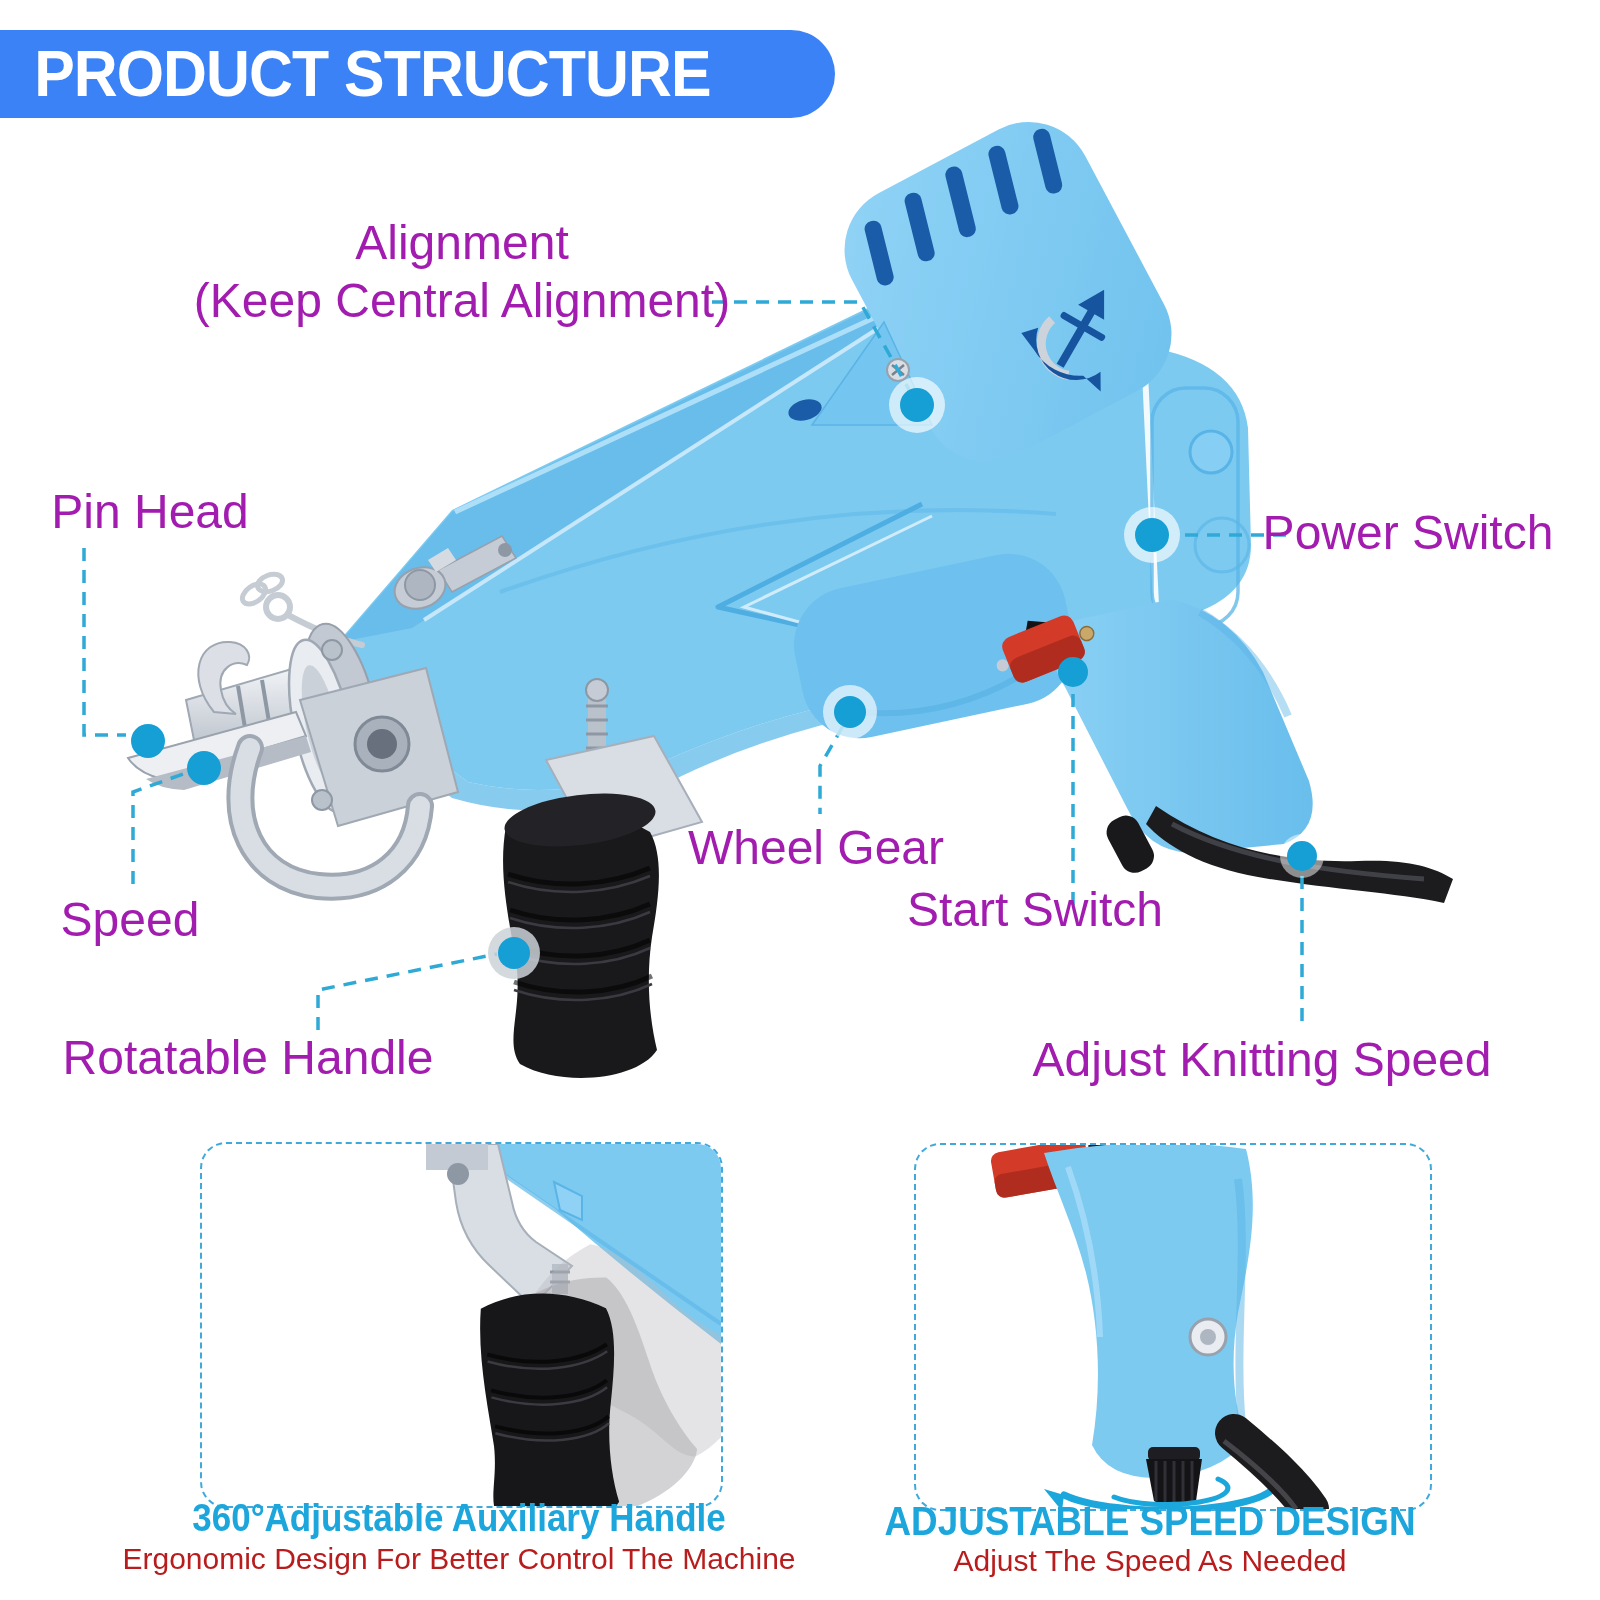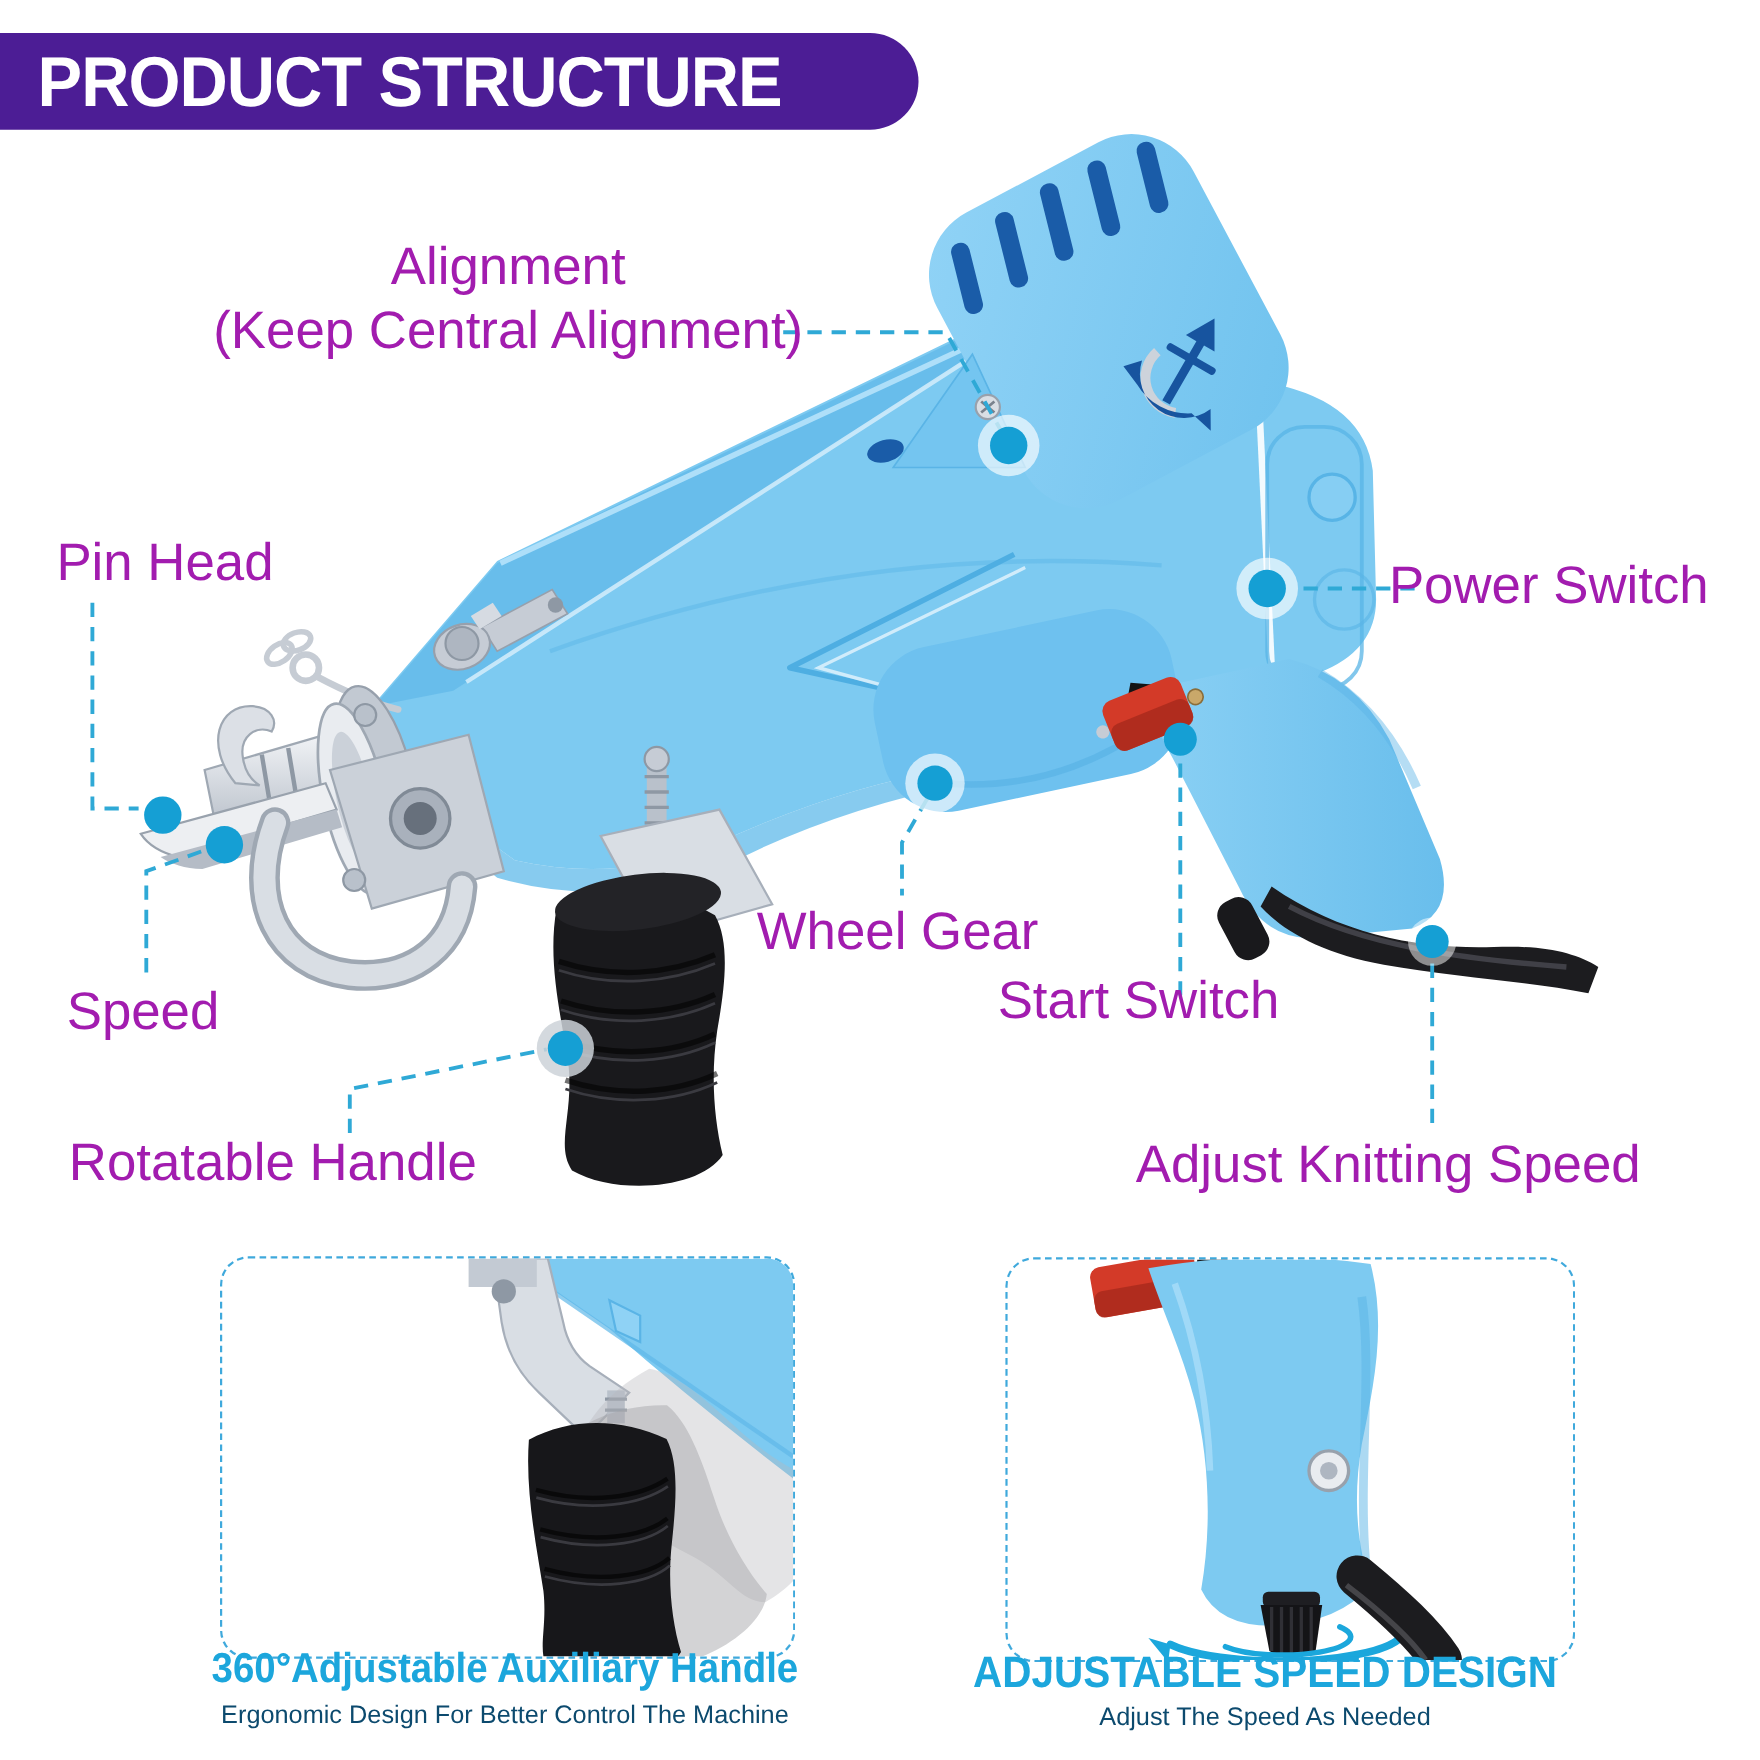--- a/index.html
+++ b/index.html
@@ -4,21 +4,21 @@
 <style>
   html,body{margin:0;padding:0;background:#ffffff;}
   .stage{
     position:relative;width:1600px;height:1600px;margin:0 auto;
     background:#ffffff;overflow:hidden;
     font-family:"Liberation Sans", sans-serif;
   }
   
   .banner{
     position:absolute;left:0;top:30px;width:835px;height:88px;
-    background:#4c1d95;border-radius:0 46px 46px 0;
+    background:#3b82f6;border-radius:0 46px 46px 0;
   }
   .banner .txt{
     display:inline-block;transform:scaleX(.95);transform-origin:left center;
     color:#ffffff;font-size:64px;font-weight:700;letter-spacing:-1px;
     line-height:88px;padding-left:36px;white-space:nowrap;
   }
   
   .lbl{
     position:absolute;transform:translate(-50%,-50%);
     color:#a21caf;font-size:48px;line-height:58px;white-space:nowrap;
@@ -30,21 +30,21 @@
     background:#ffffff;overflow:hidden;
   }
   .panel-left{left:200px;top:1142px;width:519px;height:362px;}
   .panel-right{left:914px;top:1143px;width:514px;height:364px;}
   .cap-title{
     position:absolute;transform:translate(-50%,-50%) scaleX(.92);
     color:#1CA6DC;font-weight:700;white-space:nowrap;
   }
   .cap-sub{
     position:absolute;transform:translate(-50%,-50%);
-    color:#0c4a6e;font-size:23px;white-space:nowrap;
+    color:#b91c1c;font-size:30px;white-space:nowrap;
   }
   svg{display:block;}
 </style>
 </head>
 <body>
 
 <div class="stage">
 
   <div class="banner">
     <span class="txt">PRODUCT STRUCTURE</span>

